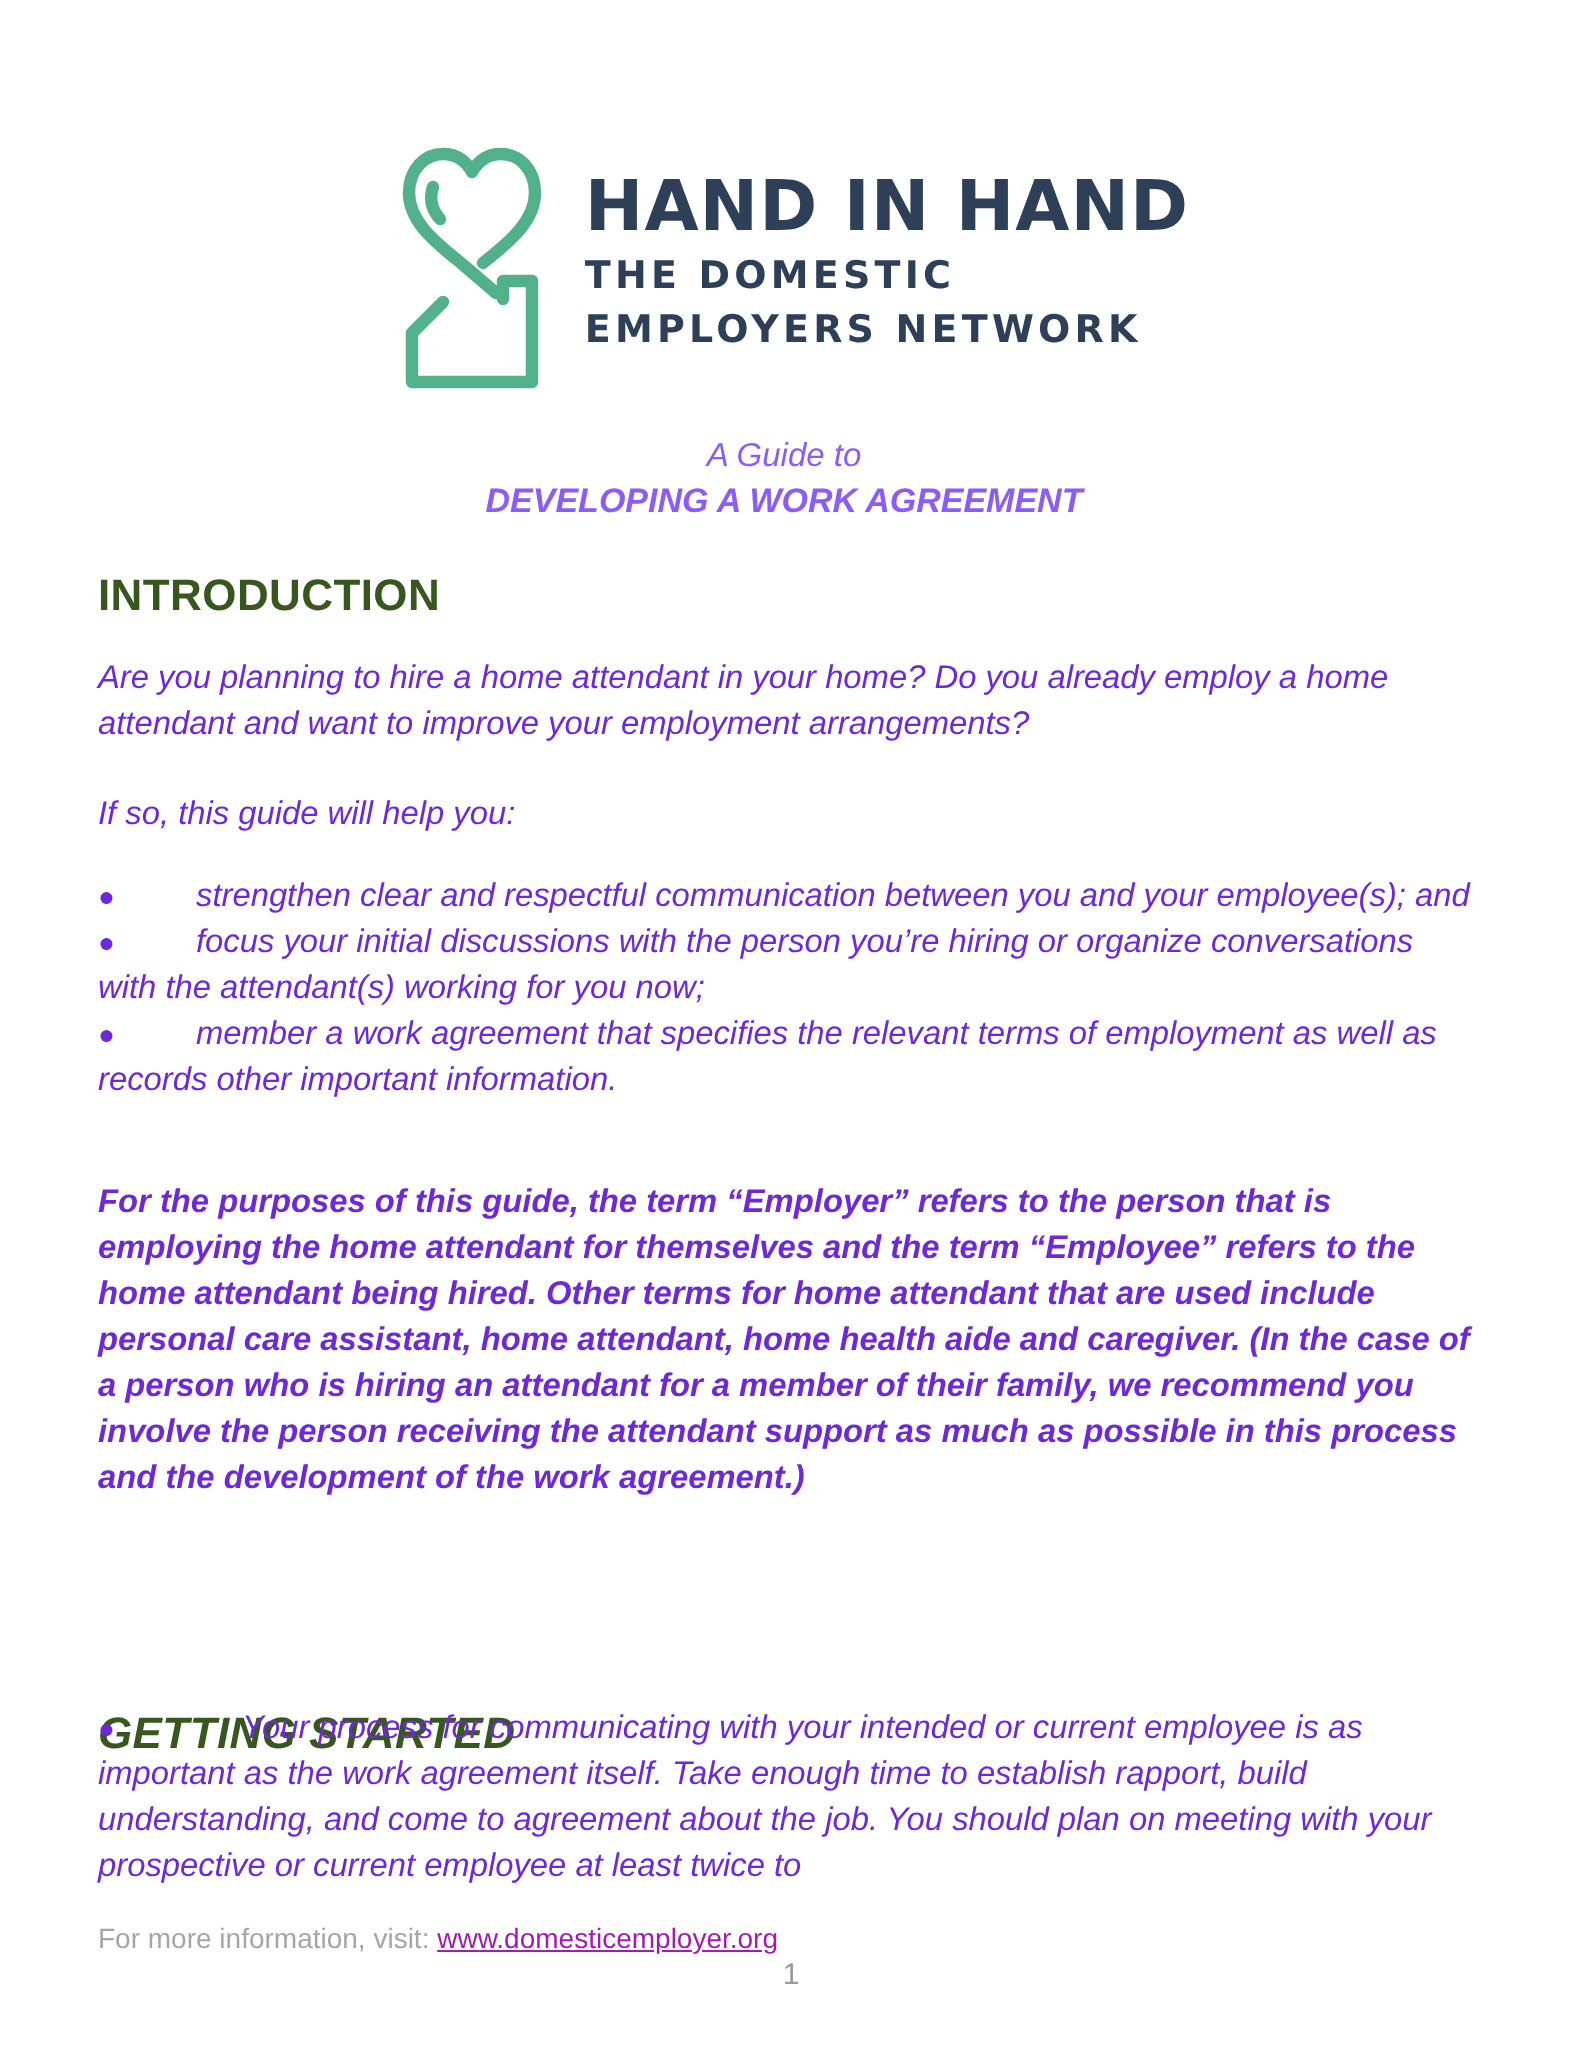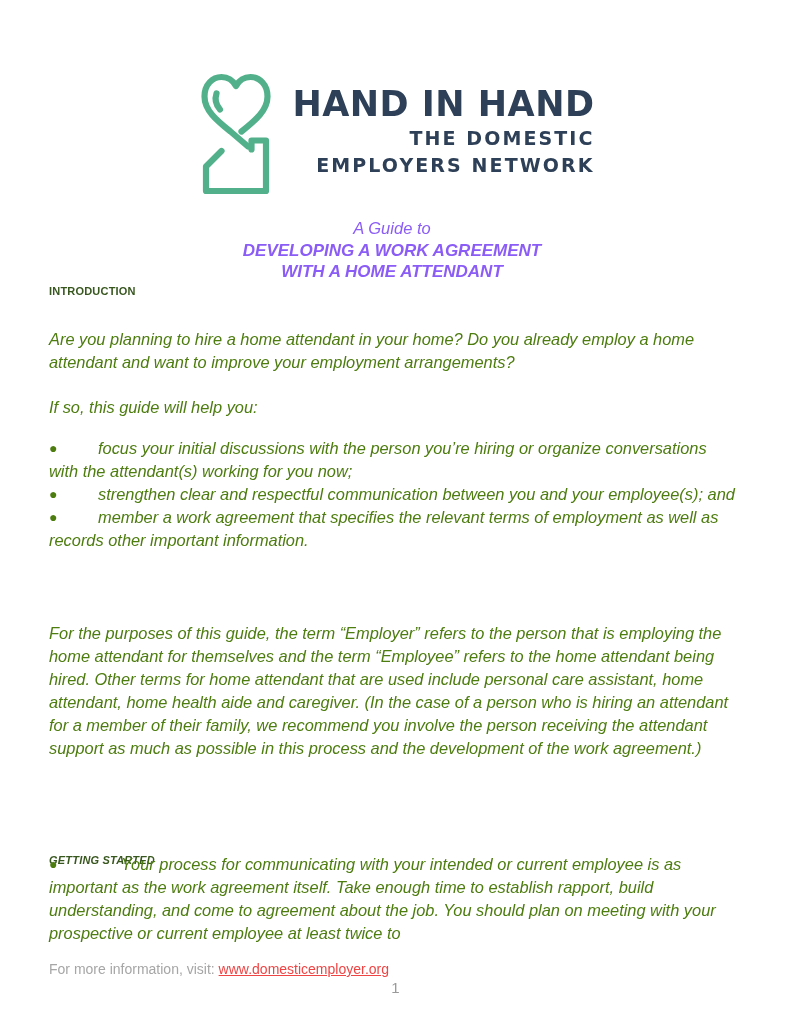--- a/index.html
+++ b/index.html
@@ -59,21 +59,20 @@
   }
   .logo-sub {
     font-family: "DejaVu Sans", sans-serif;
     font-weight: bold;
     font-size: 19px;
     line-height: 1.22;
     letter-spacing: 2.1px;
     color: #2e4057;
     white-space: nowrap;
     margin-top: 4px;
-    text-align: right;
   }
 
   
   .doc-title {
     position: absolute;
     left: 49px;
     top: 218px;
     width: 686px;
     text-align: center;
   }
@@ -86,42 +85,42 @@
   .doc-title .line.bold {
     font-weight: bold;
     font-size: 17px;
   }
 
   
   .section-heading {
     position: absolute;
     left: 49px;
     font-weight: bold;
-    font-size: 11px;
+    font-size: 22px;
     letter-spacing: 0.2px;
     color: #38571f;
   }
   #h-intro { top: 285px; }
   #h-getting { top: 854px; font-style: italic; }
 
   
   .body-block {
     position: absolute;
     left: 49px;
     width: 690px;
     font-style: italic;
     font-size: 16.4px;
     line-height: 23px;
-    color: #4d7c0f;
+    color: #6d28d9;
     text-align: left;
   }
   #p-intro1 { top: 328px; }
   #p-intro2 { top: 396px; }
   #list-help { top: 437px; }
-  #p-defs    { top: 622px; }
+  #p-defs    { top: 590px; font-weight: bold; }
   #list-started { top: 853px; }
 
   .bullet-line {
     position: relative;
     margin: 0;
   }
   .bullet-line .bullet {
     font-style: normal;
     font-size: 14px;
     line-height: 23px;
@@ -140,21 +139,21 @@
   .footer-note {
     position: absolute;
     left: 49px;
     top: 961px;
     font-size: 14px;
     color: #a6a6a6;
     white-space: nowrap;
   }
   .footer-note a,
   .footer-note .url {
-    color: #ef4444;
+    color: #a21caf;
     text-decoration: underline;
   }
   .page-number {
     position: absolute;
     left: 0;
     top: 979px;
     width: 791px;
     text-align: center;
     font-size: 15px;
     color: #9a9a9a;
@@ -188,32 +187,31 @@
         <div class="logo-title">HAND IN HAND</div>
         <div class="logo-sub">THE DOMESTIC</div>
         <div class="logo-sub">EMPLOYERS NETWORK</div>
       </div>
     </div>
   </div>
 
   <div class="doc-title">
     <div class="line">A Guide to</div>
     <div class="line bold">DEVELOPING A WORK AGREEMENT</div>
-    <div class="line bold">WITH A HOME ATTENDANT</div>
   </div>
 
   <div class="section-heading" id="h-intro">INTRODUCTION</div>
 
   <div class="body-block" id="p-intro1">Are you planning to hire a home attendant in your home? Do you already employ a home attendant and want to improve your employment arrangements?</div>
 
   <div class="body-block" id="p-intro2">If so, this guide will help you:</div>
 
   <div class="body-block" id="list-help">
+    <div class="bullet-line"><span class="bullet">●</span><span class="btext">strengthen clear and respectful communication between you and your employee(s); and</span></div>
     <div class="bullet-line"><span class="bullet">●</span><span class="btext">focus your initial discussions with the person you’re hiring or organize conversations with the attendant(s) working for you now;</span></div>
-    <div class="bullet-line"><span class="bullet">●</span><span class="btext">strengthen clear and respectful communication between you and your employee(s); and</span></div>
     <div class="bullet-line"><span class="bullet">●</span><span class="btext">member a work agreement that specifies the relevant terms of employment as well as records other important information.</span></div>
   </div>
 
   <div class="body-block" id="p-defs">For the purposes of this guide, the term “Employer” refers to the person that is employing the home attendant for themselves and the term “Employee” refers to the home attendant being hired. Other terms for home attendant that are used include personal care assistant, home attendant, home health aide and caregiver.  (In the case of a person who is hiring an attendant for a member of their family, we recommend you involve the person receiving the attendant support as much as possible in this process and the development of the work agreement.)</div>
 
   <div class="section-heading" id="h-getting">GETTING STARTED</div>
 
   <div class="body-block" id="list-started">
     <div class="bullet-line wide"><span class="bullet">●</span><span class="btext">Your process for communicating with your intended or current employee is as important as the work agreement itself. Take enough time to establish rapport, build understanding, and come to agreement about the job. You should plan on meeting with your prospective or current employee at least twice to</span></div>
   </div>

